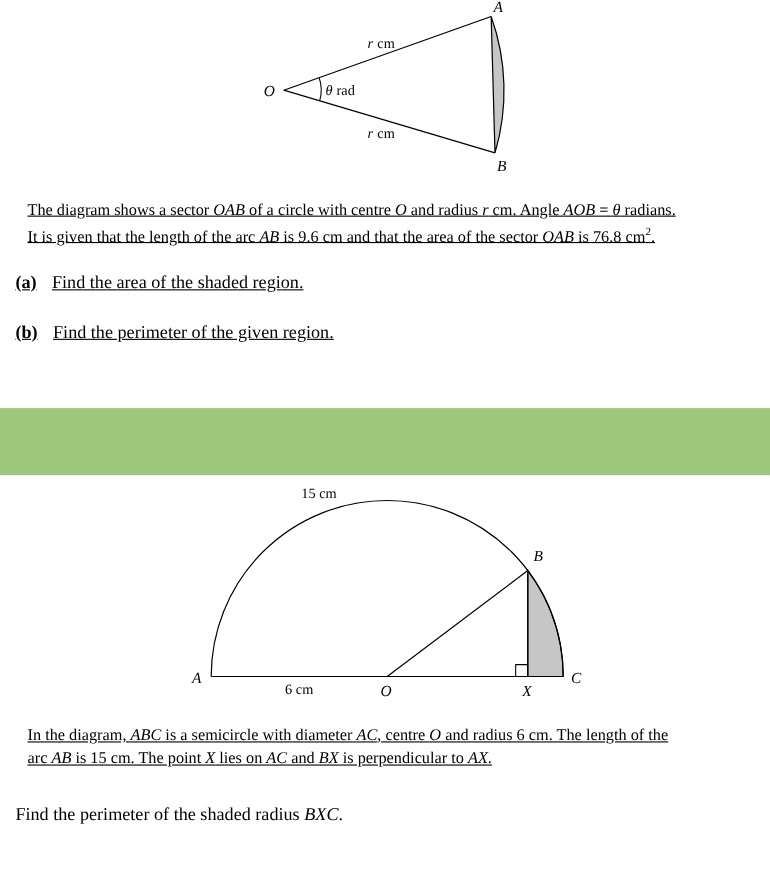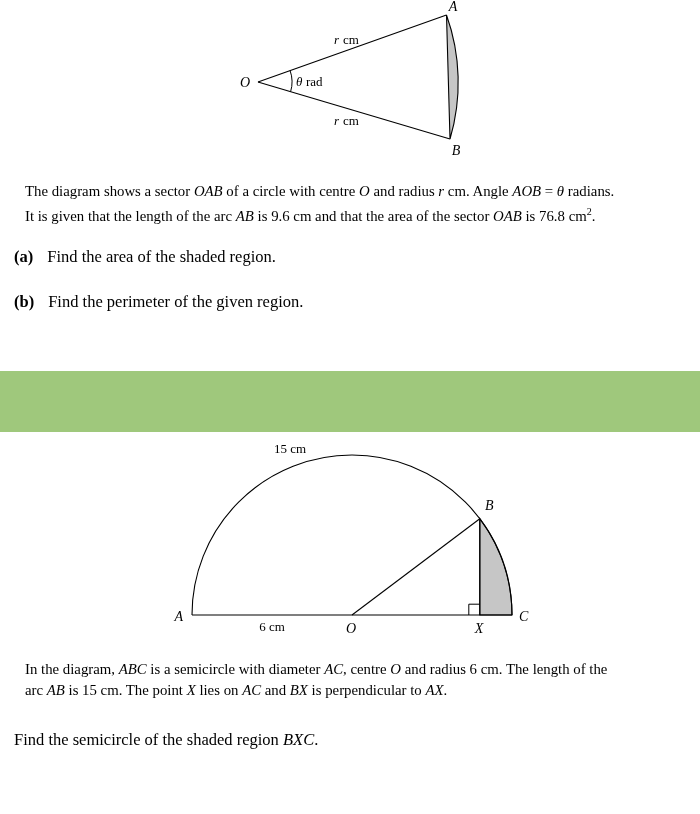--- a/index.html
+++ b/index.html
@@ -10,24 +10,26 @@
     color: #000;
     position: relative;
     overflow: hidden;
   }
   .abs { position: absolute; }
   .it { font-style: italic; }
   .para {
     font-size: 14.8px;
     line-height: 20.5px;
     margin: 0;
+    text-decoration: underline;
   }
   .part {
     font-size: 16.5px;
     line-height: 20px;
+    text-decoration: underline;
   }
   .part .plabel { font-weight: bold; margin-right: 14px; }
   .question {
     font-size: 16.5px;
     margin: 0;
   }
   .band {
     left: 0; top: 371px;
     width: 700px; height: 61px;
   }
@@ -97,13 +99,13 @@
   <text x="183" y="183" text-anchor="end" class="it">A</text>
   <text x="485" y="72" text-anchor="start" class="it">B</text>
   <text x="519" y="183" text-anchor="start" class="it">C</text>
   <text x="351" y="195" text-anchor="middle" class="it">O</text>
   <text x="479" y="195" text-anchor="middle" class="it">X</text>
   <text x="272" y="193" text-anchor="middle" class="meas">6 cm</text>
 </svg>
 
 <p class="para abs" style="left:25px; top:659px; width:672px;"><span>In the diagram, </span><span class="it">ABC</span><span> is a semicircle with diameter </span><span class="it">AC</span><span>, centre </span><span class="it">O</span><span> and radius 6 cm.  The length of the</span><br><span>arc </span><span class="it">AB</span><span> is 15 cm.  The point </span><span class="it">X</span><span> lies on </span><span class="it">AC</span><span> and </span><span class="it">BX</span><span> is perpendicular to </span><span class="it">AX</span><span>.</span></p>
 
-<p class="question abs" style="left:14px; top:730px;"><span>Find the semicircle of the shaded region </span><span class="it">BXC</span><span>.</span></p>
+<p class="question abs" style="left:14px; top:730px;"><span>Find the perimeter of the shaded radius </span><span class="it">BXC</span><span>.</span></p>
 
 </body></html>

